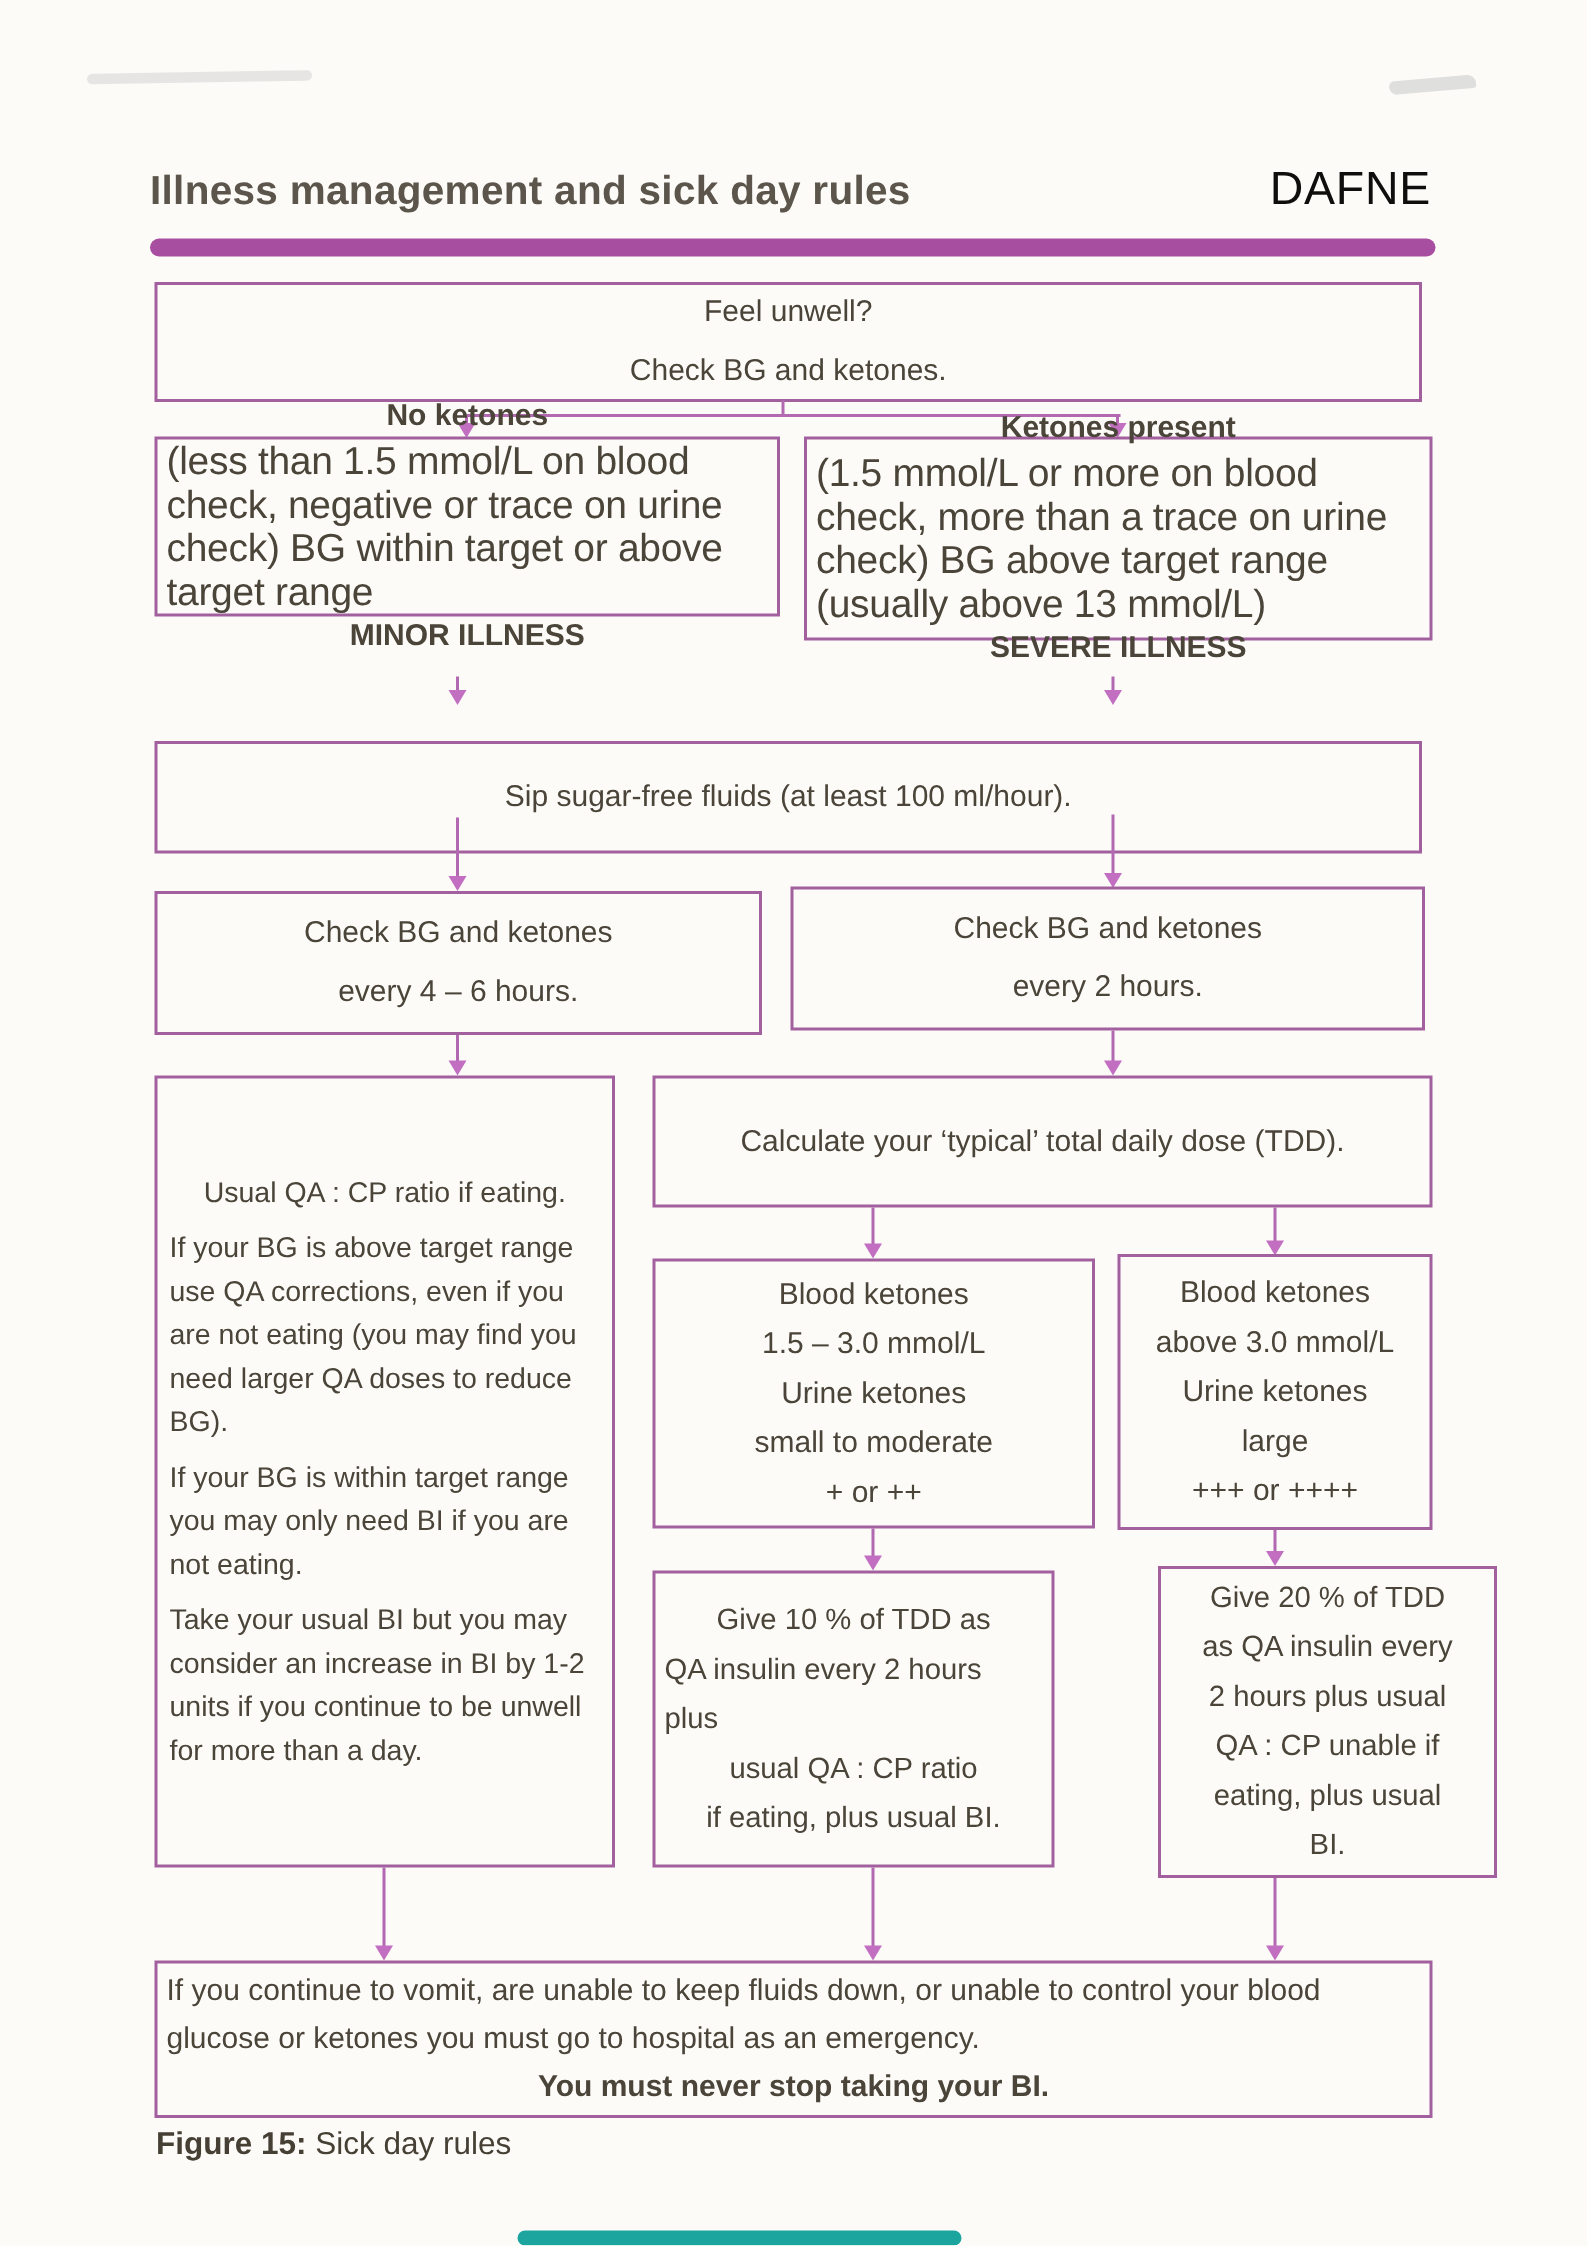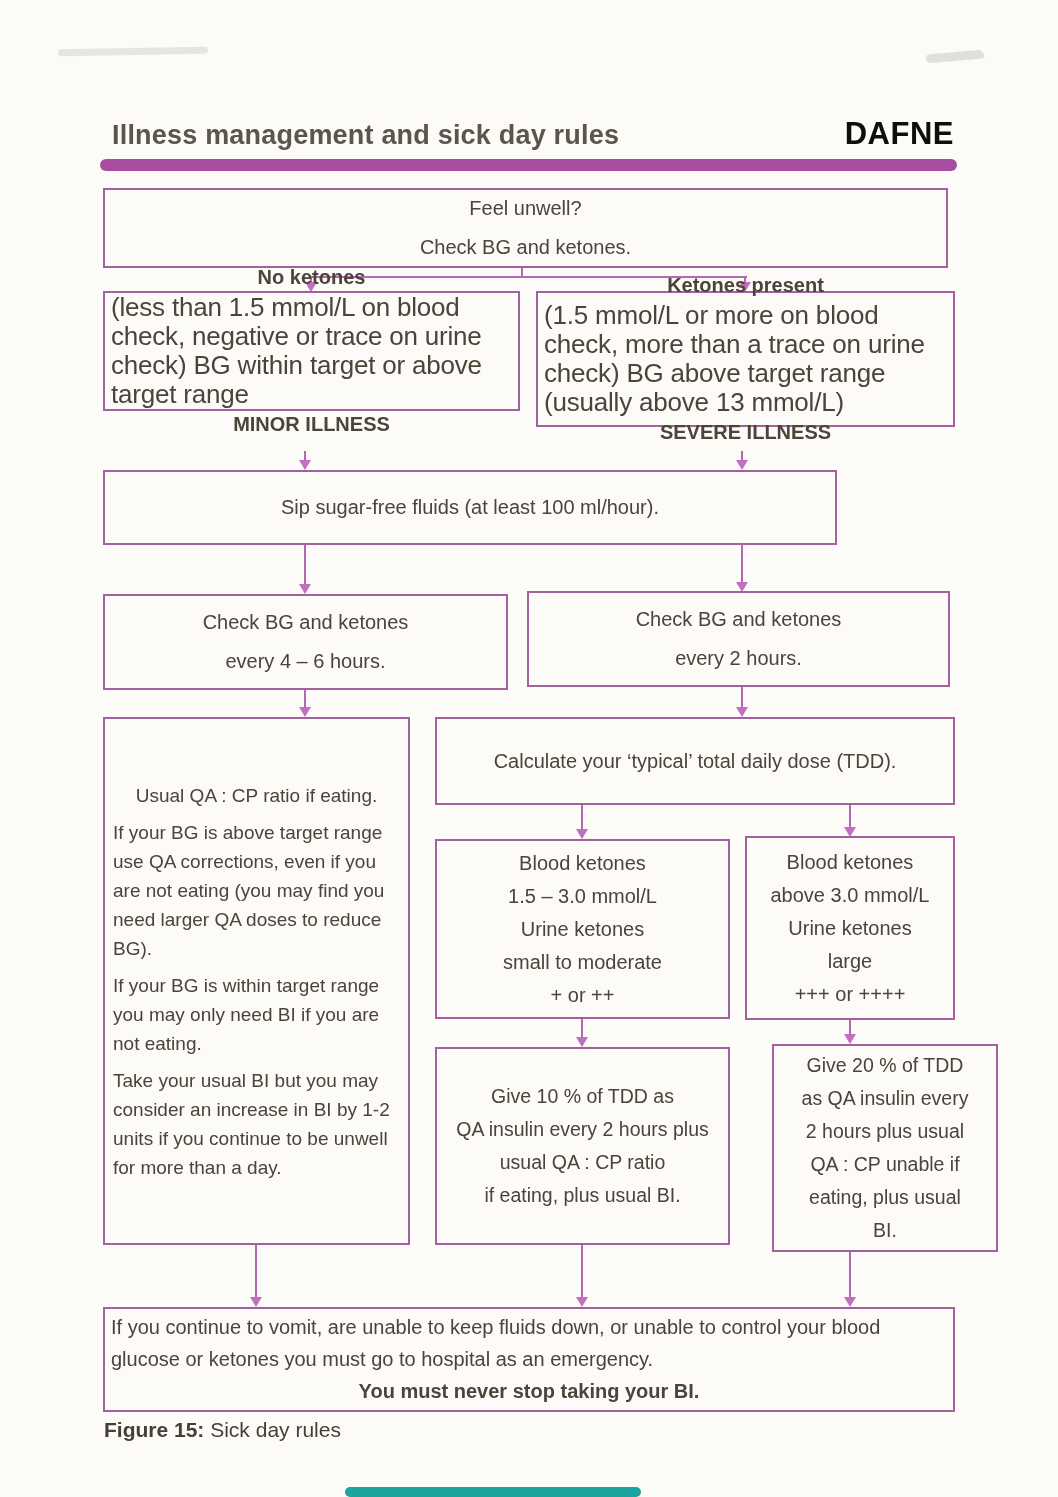--- a/index.html
+++ b/index.html
@@ -11,22 +11,22 @@
     --teal-mark:#1ca49f;
   }
   html,body{margin:0;padding:0;}
   body{background:#fcfbf8;}
   .page{
     position:relative;width:1058px;height:1497px;background:#fcfbf8;
     font-family:"Liberation Sans",sans-serif;color:var(--text);overflow:hidden;
   }
   
   .hdr{position:absolute;left:100px;right:104px;top:108px;display:flex;justify-content:space-between;align-items:baseline;}
-  .hdr h1{margin:12px;font-size:27px;font-weight:bold;color:#5b554b;letter-spacing:.2px;}
-  .hdr .brand{font-size:31px;font-weight:bold;color:#0f0e0c;letter-spacing:.5px;text-align:center;}
+  .hdr h1{margin:0;font-size:27px;font-weight:bold;color:#5b554b;letter-spacing:.2px;}
+  .hdr .brand{font-size:31px;font-weight:normal;color:#0f0e0c;letter-spacing:.5px;text-align:center;}
   .rule{position:absolute;left:100px;top:159px;width:857px;height:12px;background:var(--header-bar);border-radius:6px;}
   .smudge{position:absolute;background:#bdbdbd;border-radius:5px;}
   .smudge.s1{left:58px;top:48px;width:150px;height:7px;opacity:.35;transform:rotate(-1deg);}
   .smudge.s2{left:926px;top:52px;width:58px;height:9px;opacity:.45;transform:rotate(-5deg);border-radius:6px 9px 3px 8px;}
   
   .fbox{
     position:absolute;box-sizing:border-box;border:2px solid var(--accent-border);
     display:flex;flex-direction:column;justify-content:center;align-items:center;
     text-align:left;font-size:20px;background:transparent;padding:4px 6px;
   }
@@ -97,21 +97,21 @@
 
   <div class="varrow" style="left:299px;top:451px;height:19px">
       <span class="shaft"></span>
       <span class="head"></span>
     </div>
   <div class="varrow" style="left:736px;top:451px;height:19px">
       <span class="shaft"></span>
       <span class="head"></span>
     </div>
 
-  <div class="fbox" style="left:103px;top:470px;width:734px;height:75px">
+  <div class="fbox" style="left:103px;top:494px;width:845px;height:75px">
     <p>Sip sugar-free fluids (at least 100 ml/hour).</p>
   </div>
 
   <div class="varrow" style="left:299px;top:545px;height:49px">
       <span class="shaft"></span>
       <span class="head"></span>
     </div>
   <div class="varrow" style="left:736px;top:543px;height:49px">
       <span class="shaft"></span>
       <span class="head"></span>
@@ -172,21 +172,21 @@
 
   <div class="varrow" style="left:576px;top:1019px;height:28px">
       <span class="shaft"></span>
       <span class="head"></span>
     </div>
   <div class="varrow" style="left:844px;top:1020px;height:24px">
       <span class="shaft"></span>
       <span class="head"></span>
     </div>
 
-  <div class="fbox give" style="left:435px;top:1047px;width:295px;height:198px">
+  <div class="fbox give" style="left:435px;top:1047px;width:268px;height:198px">
     <p>Give 10 % of TDD as</p>
     <p>QA insulin every 2 hours plus</p>
     <p>usual QA : CP ratio</p>
     <p>if eating, plus usual BI.</p>
   </div>
   <div class="fbox give" style="left:772px;top:1044px;width:226px;height:208px">
     <p>Give 20 % of TDD</p>
     <p>as QA insulin every</p>
     <p>2 hours plus usual</p>
     <p>QA : CP unable if</p>

